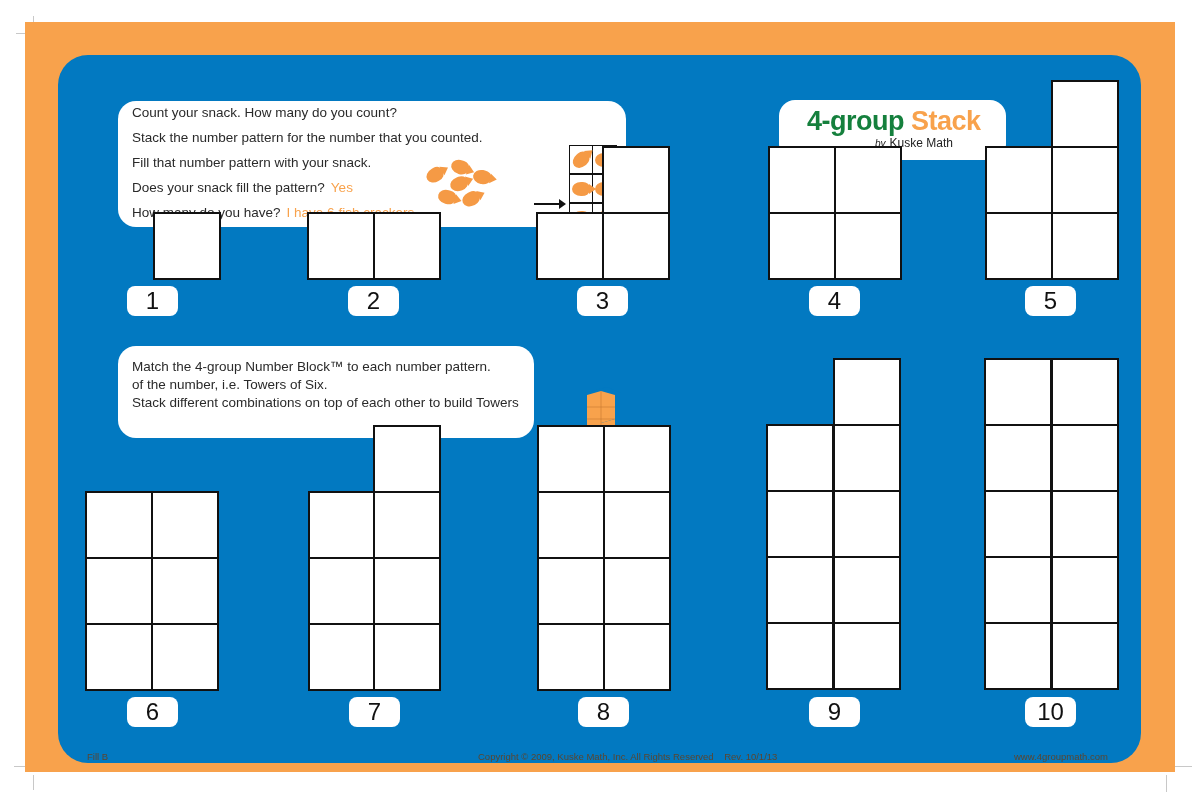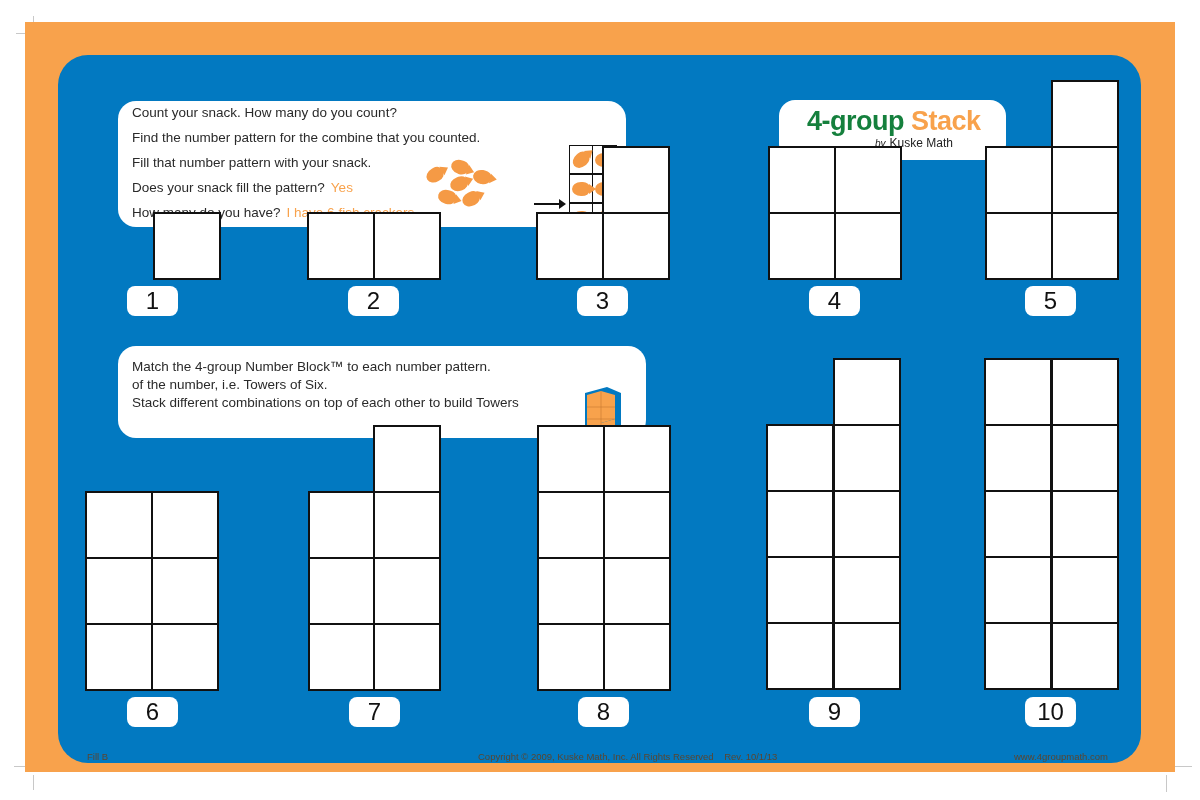--- a/index.html
+++ b/index.html
@@ -6,21 +6,21 @@
     html, body { width: 1200px; height: 800px; background: #ffffff; overflow: hidden; }
     body { position: relative; font-family: "Liberation Sans", sans-serif; }
 
     .crop { position: absolute; background: #c8c8c8; }
 
     .sheet { position: absolute; left: 25px; top: 22px; width: 1150px; height: 750px; background: #f8a24c; }
     .board { position: absolute; left: 33px; top: 33px; width: 1083px; height: 708px; background: #0279c1; border-radius: 30px; }
 
     .panel { position: absolute; background: #ffffff; border-radius: 18px; }
     .panel-snack { left: 60px; top: 46px; width: 508px; height: 126px; }
-    .panel-blocks { left: 60px; top: 291px; width: 528px; height: 92px; text-decoration: underline; }
+    .panel-blocks { left: 60px; top: 291px; width: 416px; height: 92px; text-decoration: underline; }
     .panel-logo { left: 721px; top: 45px; width: 227px; height: 60px; border-radius: 16px; }
 
     .line { position: absolute; left: 14px; font-size: 13.5px; color: #2a2a2a; white-space: nowrap; }
     .answer { color: #f8a24c; margin-left: 6px; }
     .blocks-text { position: absolute; left: 14px; top: 12px; font-size: 13.5px; line-height: 18px; color: #2a2a2a; }
 
     .logo-main { position: absolute; left: 28px; top: 6px; font-size: 27px; font-weight: bold; letter-spacing: -0.5px; white-space: nowrap; }
     .logo-red { color: #15803d; }
     .logo-orange { color: #f8a24c; }
     .logo-sub { position: absolute; left: 96px; top: 36px; font-size: 12px; color: #222; white-space: nowrap; }
@@ -52,21 +52,21 @@
 <div class="crop" style="left:1175px;top:766px;width:17px;height:1px;"></div>
 <div class="crop" style="left:1166px;top:775px;width:1px;height:17px;"></div>
 <div class="crop" style="left:14px;top:766px;width:11px;height:1px;"></div>
 <div class="crop" style="left:33px;top:775px;width:1px;height:15px;"></div>
 
 <div class="sheet">
   <div class="board">
 
     <div class="panel panel-snack">
       <div class="line" style="top:4px;"><span>Count your snack. How many do you count?</span></div>
-      <div class="line" style="top:29px;"><span>Find the number pattern for the combine that you counted.</span></div>
+      <div class="line" style="top:29px;"><span>Stack the number pattern for the number that you counted.</span></div>
       <div class="line" style="top:54px;text-align:center;"><span>Fill that number pattern with your snack.</span></div>
       <div class="line" style="top:79px;"><span>Does your snack fill the pattern?</span><span class="answer">Yes</span></div>
       <div class="line" style="top:104px;"><span>How many do you have?</span><span class="answer">I have 6 fish crackers</span></div>
     </div>
 
     <div class="fish-area" style="left:0;top:0;">
       <div class="fish" style="left:368px;top:113px;transform:rotate(-30deg);"></div>
       <div class="fish" style="left:393px;top:105px;transform:rotate(20deg);"></div>
       <div class="fish" style="left:392px;top:122px;transform:rotate(-20deg);"></div>
       <div class="fish" style="left:415px;top:115px;transform:rotate(10deg);"></div>

